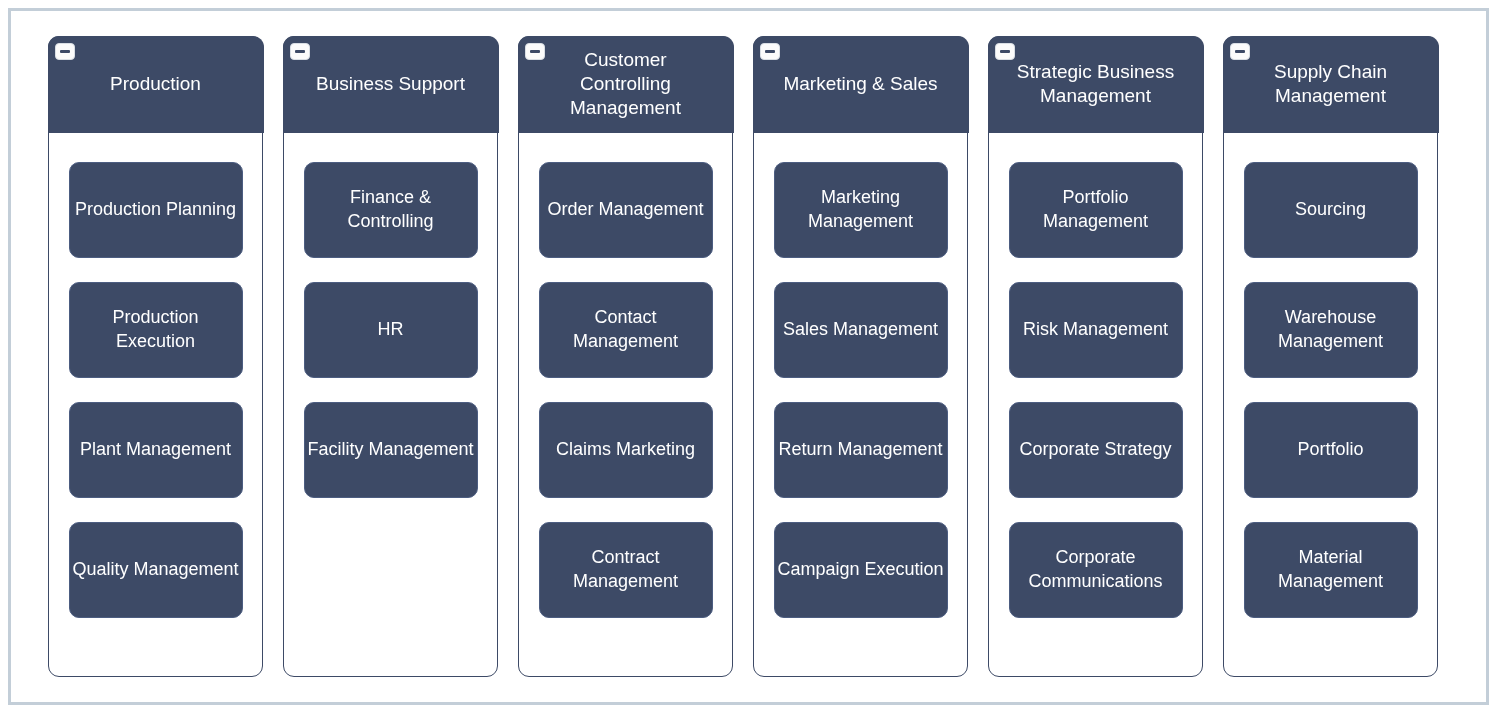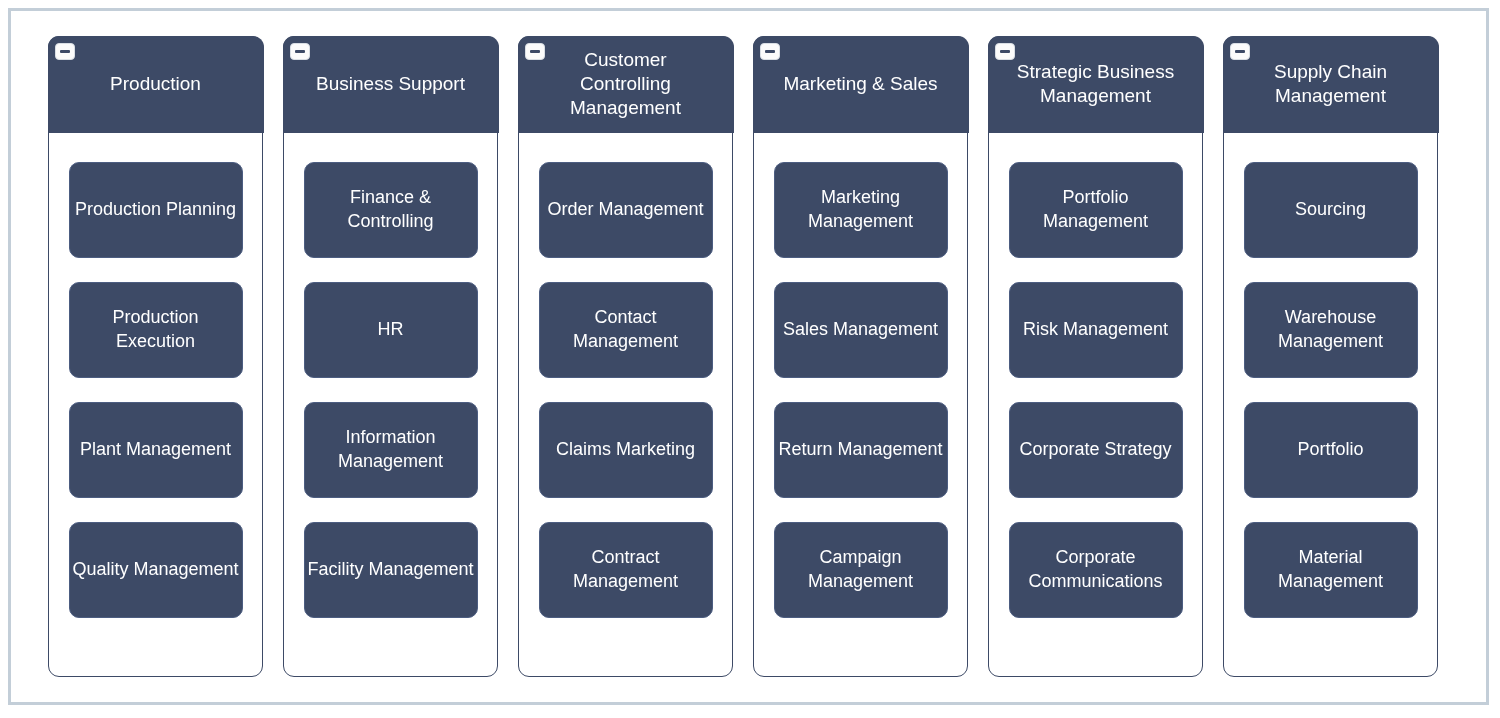--- a/index.html
+++ b/index.html
@@ -134,23 +134,20 @@
     </div>
     <div class="col-body">
   <div class="child-box">
     <span>Finance &amp; Controlling</span>
   </div>
 
   <div class="child-box">
     <span>HR</span>
   </div>
 
-  <div class="child-box">
-    <span>Information Management</span>
-  </div>
 
   <div class="child-box">
     <span>Facility Management</span>
   </div>
 </div>
   </div>
 
   <div class="column">
     <div class="col-header">
       <span class="collapse-btn">
@@ -191,21 +188,21 @@
 
   <div class="child-box">
     <span>Sales Management</span>
   </div>
 
   <div class="child-box">
     <span>Return Management</span>
   </div>
 
   <div class="child-box">
-    <span>Campaign Management</span>
+    <span>Campaign Execution</span>
   </div>
 </div>
   </div>
 
   <div class="column">
     <div class="col-header">
       <span class="collapse-btn">
         <span class="minus-bar"></span>
       </span>
       <span class="col-title">Strategic Business Management</span>

